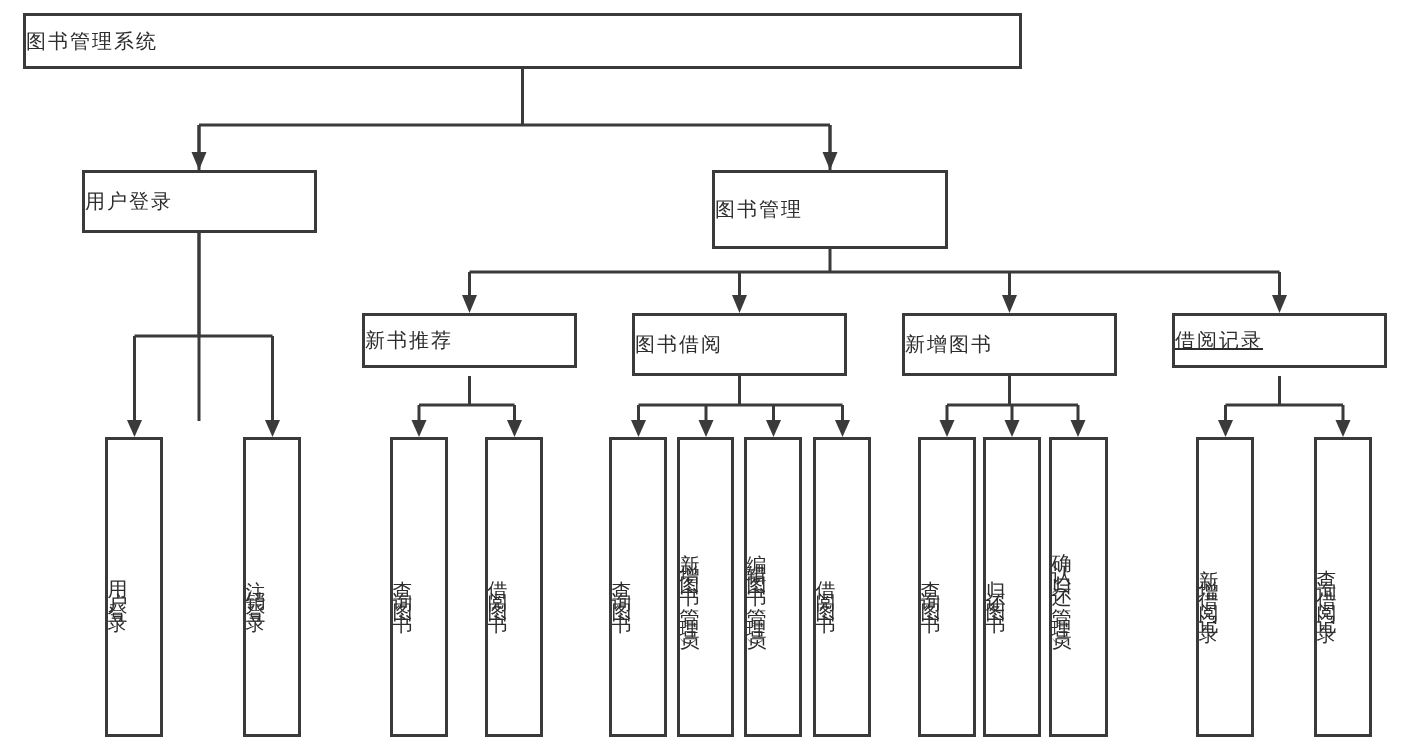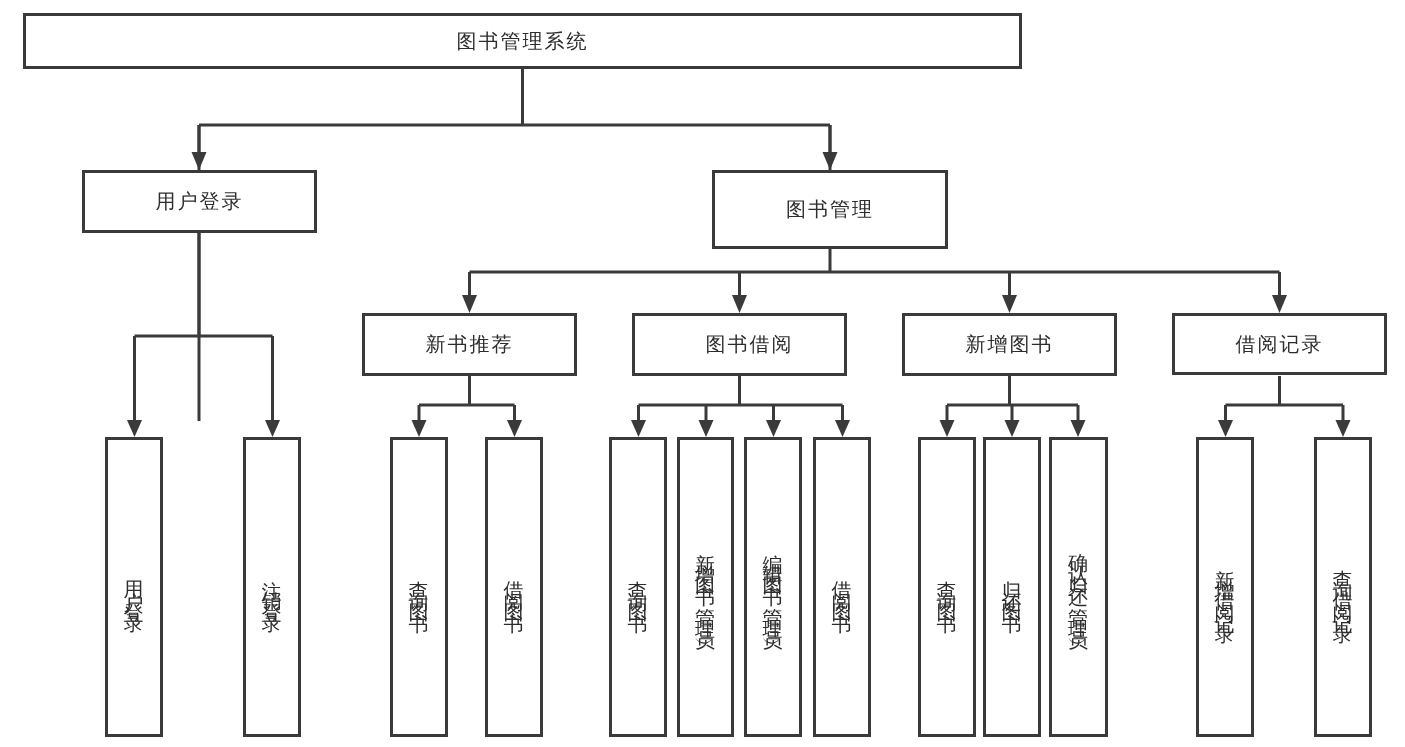--- a/index.html
+++ b/index.html
@@ -23,21 +23,20 @@
     height: 747px;
     z-index: 1;
   }
   .node {
     position: absolute;
     box-sizing: border-box;
     background: #ffffff;
     border: 3px solid #3a3a3a;
     display: flex;
     align-items: center;
-    justify-content: center;
     z-index: 2;
     color: #2d2d2d;
   }
   .node .lbl {
     font-size: 20px;
     letter-spacing: 2px;
     white-space: nowrap;
   }
   .leaf {
     width: 58px;
@@ -120,30 +119,30 @@
     <span class="lbl">图书管理系统</span>
   </div>
 
   <div class="node" style="left:82px; top:170px; width:235px; height:63px;">
     <span class="lbl">用户登录</span>
   </div>
   <div class="node" style="left:712px; top:170px; width:236px; height:79px;">
     <span class="lbl">图书管理</span>
   </div>
 
-  <div class="node" style="left:362px; top:313px; width:215px; height:63px;">
+  <div class="node" style="left:362px; top:313px; width:215px; height:55px;">
     <span class="lbl">新书推荐</span>
   </div>
-  <div class="node" style="left:632px; top:313px; width:215px; height:63px;padding-left:20px;">
+  <div class="node" style="left:632px; top:313px; width:215px; height:63px;">
     <span class="lbl">图书借阅</span>
   </div>
   <div class="node" style="left:902px; top:313px; width:215px; height:63px;">
     <span class="lbl">新增图书</span>
   </div>
-  <div class="node" style="left:1172px; top:313px; width:215px; height:62px;">
+  <div class="node" style="left:1172px; top:313px; width:215px; height:55px;text-decoration:underline;">
     <span class="lbl">借阅记录</span>
   </div>
 
   <div class="node leaf" style="left:105px;">
     <span class="lbl">用户登录</span>
   </div>
   <div class="node leaf" style="left:243px;">
     <span class="lbl">注销登录</span>
   </div>
 

